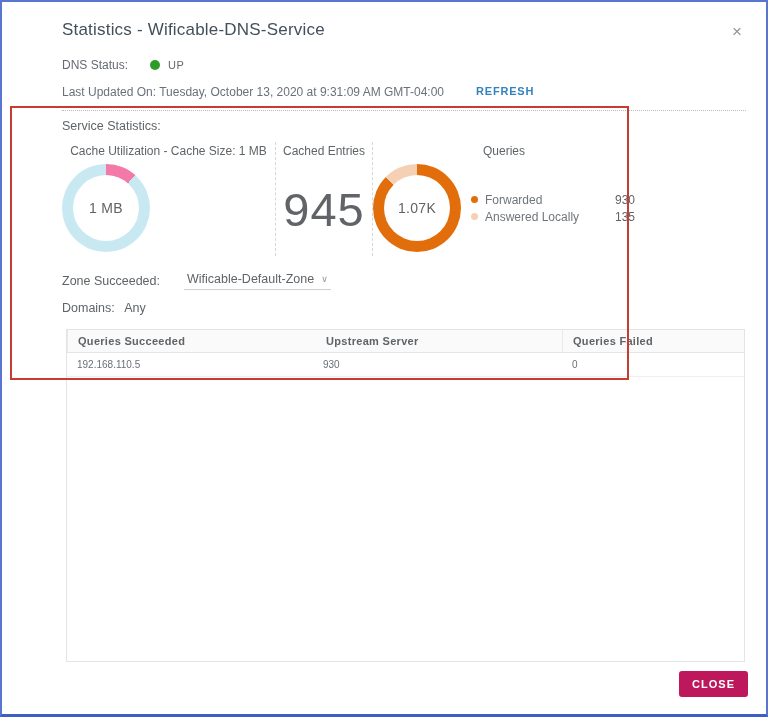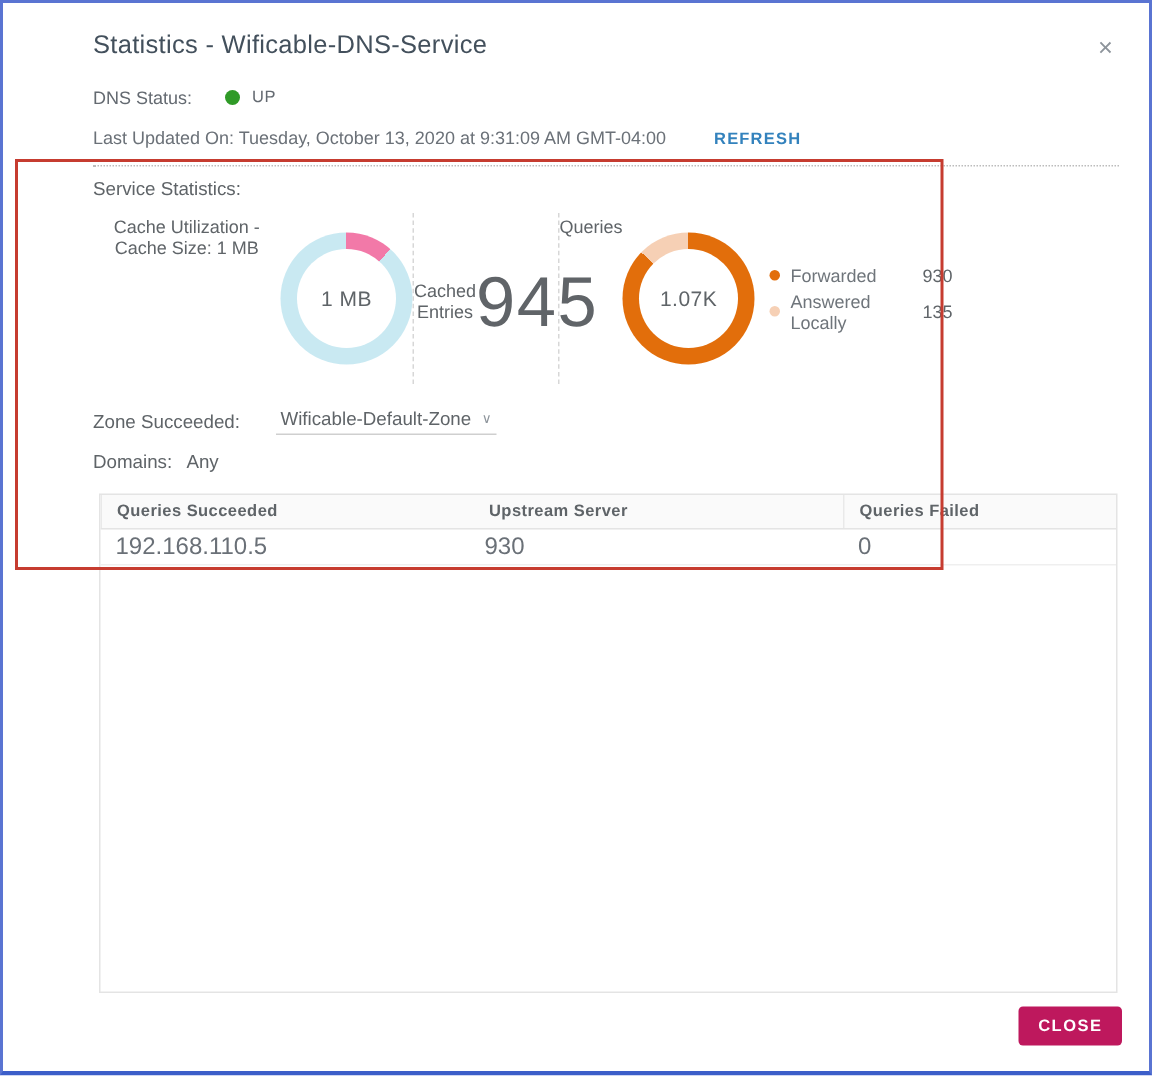--- a/index.html
+++ b/index.html
@@ -21,30 +21,30 @@
   .dlg-header { display:flex; align-items:flex-start; justify-content:space-between; padding-top:18px; }
   .dlg-title { font-size:17px; color:#43505c; font-weight:400; letter-spacing:.2px; }
   .close-x { font-size:17px; color:#8d949b; cursor:pointer; line-height:17px; padding:2px 4px; margin-top:1px; }
 
   
   .status-row { display:flex; align-items:center; margin-top:16px; font-size:12px; color:#646a71; }
   .status-dot { width:10px; height:10px; border-radius:50%; background:#2f9a27; margin-left:22px; margin-right:8px; }
   .status-val { font-size:11px; letter-spacing:.4px; color:#646a71; }
 
   
-  .updated-row { display:flex; align-items:flex-end; margin-top:13px; padding-bottom:11px; border-bottom:1px dotted #bcbcbc; font-size:12px; color:#6b7178; }
+  .updated-row { display:flex; align-items:flex-start; margin-top:13px; padding-bottom:11px; border-bottom:1px dotted #bcbcbc; font-size:12px; color:#6b7178; }
   .refresh-link { margin-left:32px; font-size:11px; font-weight:bold; letter-spacing:.8px; color:#3382bd; cursor:pointer; }
 
   
   .red-annotation { position:absolute; left:8px; top:104px; width:619px; height:274px; border:2px solid #c63c30; pointer-events:none; z-index:6; }
 
   
   .svc-label { margin-top:8px; font-size:12.5px; color:#5f6468; }
   .stats-row { display:flex; margin-top:7px; height:118px; }
-  .stat-panel { display:flex; flex-direction:row; }
+  .stat-panel { display:flex; flex-direction:column;justify-content:center; }
   .panel-1 { width:213px; }
   .panel-2 { width:96px; align-items:center; }
   .panel-3 { width:262px; }
   .v-divider { border-left:1px dashed #d7d7d7; margin:2px 0; }
   .panel-title { font-size:12px; color:#5f6468; text-align:center; padding-top:4px; }
   .panel-body { flex:1; display:flex; align-items:center; }
 
   .donut { width:88px; height:88px; border-radius:50%; position:relative; flex:0 0 88px; }
   .donut-hole { position:absolute; left:11px; top:11px; width:66px; height:66px; border-radius:50%;
     background:#fff; display:flex; align-items:center; justify-content:center;
@@ -66,21 +66,21 @@
 
   
   .grid { margin:14px 1px 0 4px; height:333px; border:1px solid #e4e4e4; background:#fff; display:flex; flex-direction:column; }
   .grid-header { display:flex; height:23px; background:#fafafa; border-bottom:1px solid #e4e4e4; }
   .grid-header .cell { font-size:11px; font-weight:600; color:#5f6468; letter-spacing:.3px; }
   .cell { display:flex; align-items:center; padding-left:10px; }
   .col-1 { width:246px; }
   .col-2 { width:249px; border-left:1px solid #e9e9e9; }
   .col-3 { flex:1; border-left:1px solid #e9e9e9; }
   .grid-row { display:flex; height:24px; border-bottom:1px solid #efefef; }
-  .grid-row .cell { font-size:16px; color:#6a7077; }
+  .grid-row .cell { font-size:10px; color:#6a7077; }
   .grid-row .cell.col-2, .grid-row .cell.col-3 { border-left:none; }
 
   
   .close-btn { position:absolute; right:18px; bottom:17px; background:#be185d; color:#ffffff;
     border:none; border-radius:3px; font-family:"Liberation Sans", sans-serif;
     font-size:11px; font-weight:bold; letter-spacing:1px; padding:7px 13px; cursor:pointer; }
 </style>
 </head>
 <body>
 

